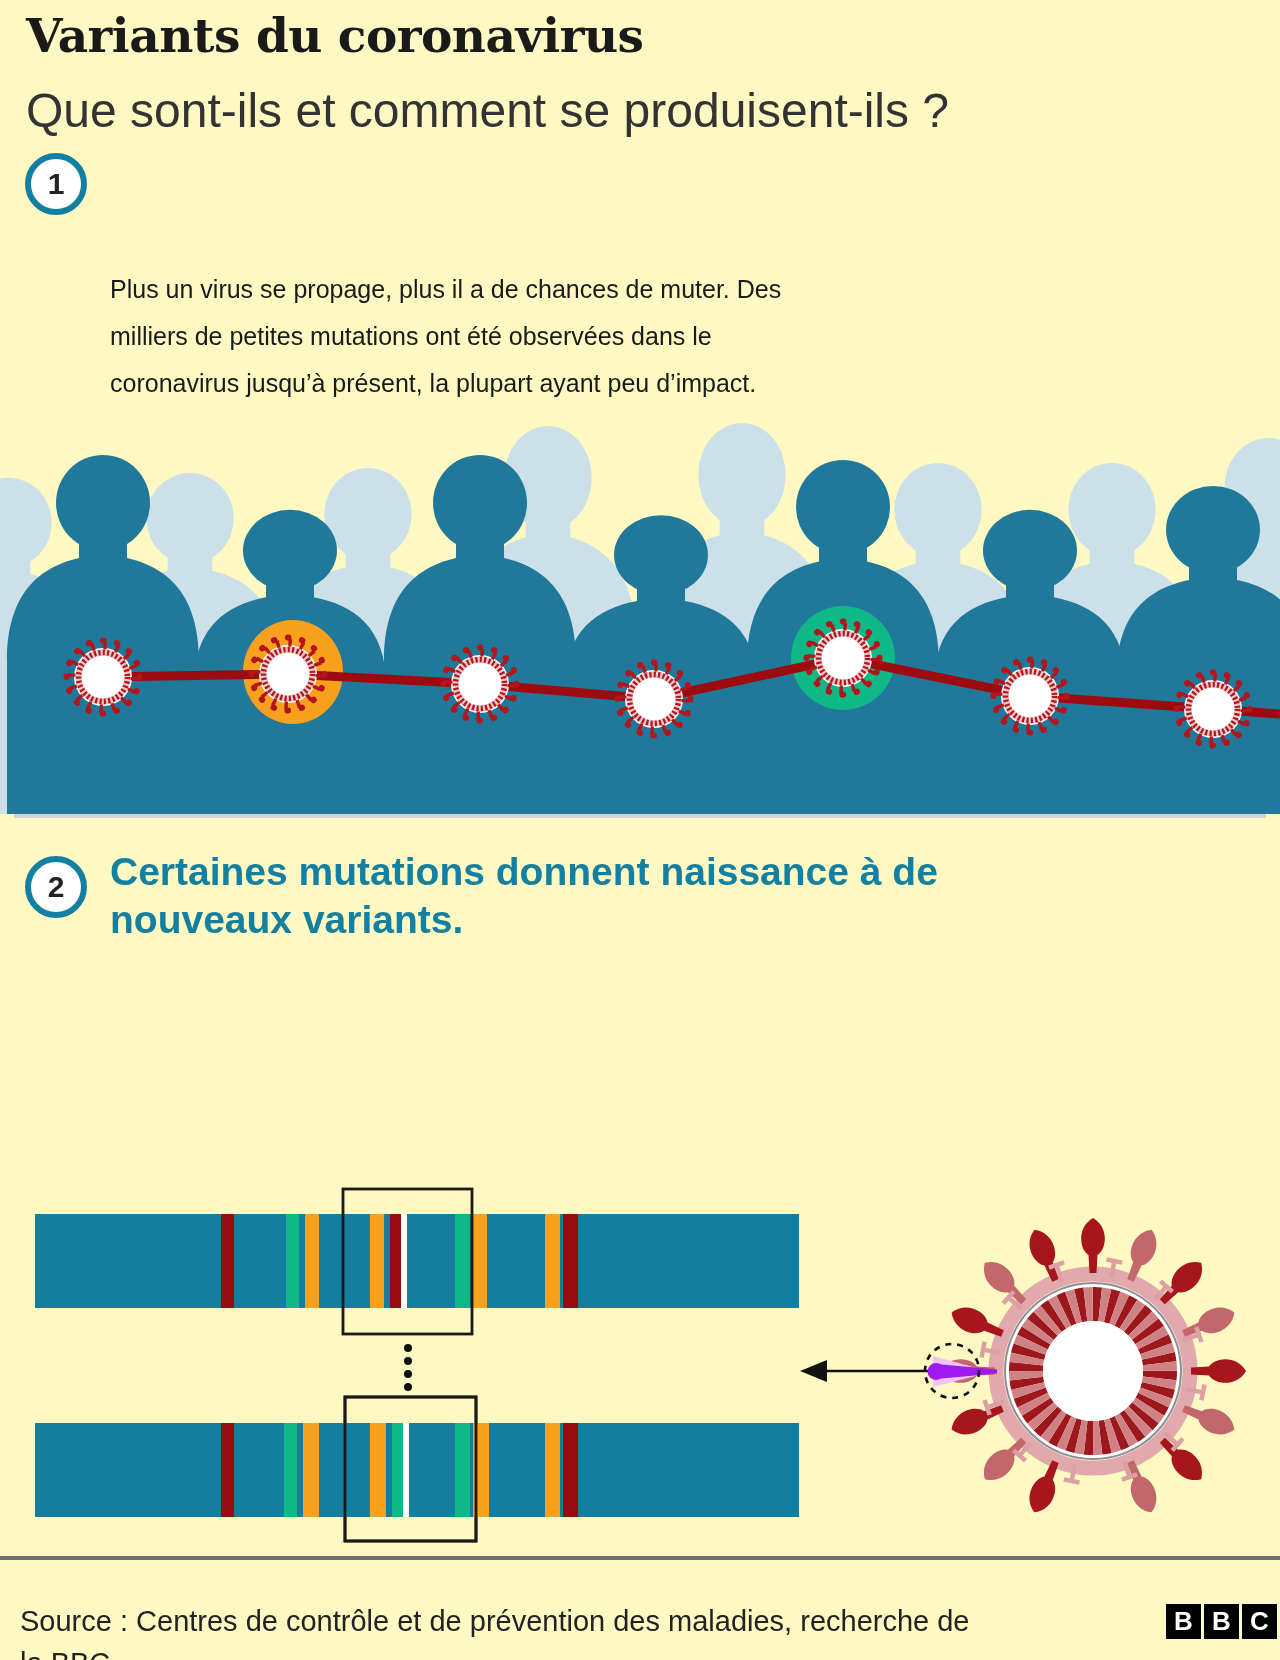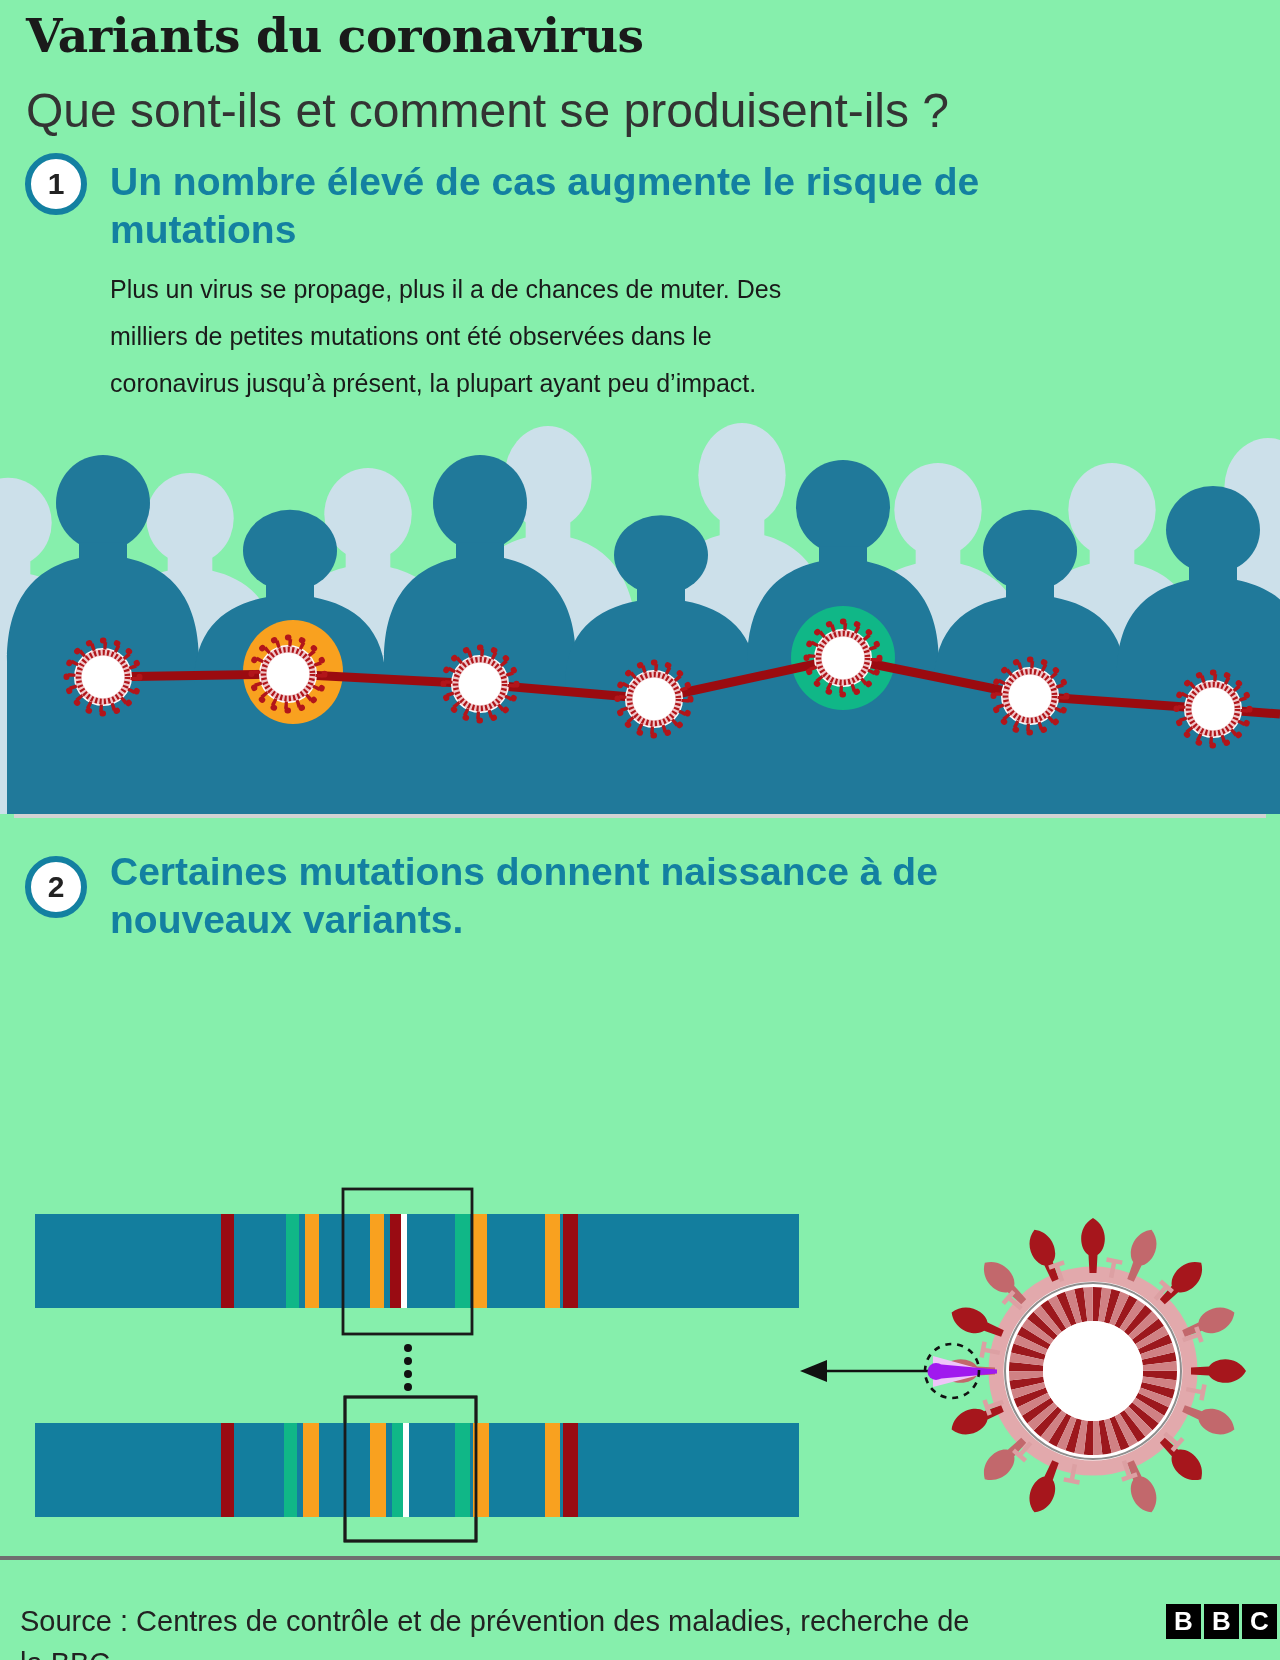--- a/index.html
+++ b/index.html
@@ -1,16 +1,16 @@
 <!DOCTYPE html>
 <html style="--c-teal_heading: #1380A1; --c-text_dark: #1a1a1a; --c-figure_dark: #20799A; --c-figure_light: #CCE0EA; --c-baseline_gray: #D3D3D3; --c-orange: #F9A11F; --c-green: #10B787; --c-dark_red: #990B12; --c-line_red: #9B0B10; --c-bar_teal: #137E9E; --c-virus_red: #B2151A; --c-virus_zigzag: #B0161B; --c-virus_pale: #EFC6C9; --c-membrane_pink: #E2A9AC; --c-spike_dark: #A6161C; --c-spike_light: #C2686C; --c-peg_pink: #DCA0A3; --c-coil_dark: #9C181D; --c-coil_light: #D08184; --c-purple: #A019EE; --c-purple_pale: #EFC5F8; --c-divider_gray: #6F6F6F;"><head>
 <meta charset="utf-8">
 <style>
   html,body{margin:0;padding:0;background:#fff;}
-  .page{position:relative;width:1280px;height:1660px;background:#86efac;overflow:hidden;
+  .page{position:relative;width:1280px;height:1660px;background:#fef9c3;overflow:hidden;
         font-family:"Liberation Sans",sans-serif;color:var(--c-text_dark,#1a1a1a);}
   .abs{position:absolute;}
   .pre{white-space:pre-line;}
   .title{left:26px;top:8px;font-family:"DejaVu Serif",serif;font-weight:700;
          font-size:47px;line-height:1.2;color:#1a1a1a;letter-spacing:-0.5px;}
   .subtitle{left:26px;top:82px;font-size:48px;color:#333;line-height:1.2;}
   .badge{width:50px;height:50px;border:6px solid var(--c-teal_heading,#1380A1);border-radius:50%;
          display:flex;align-items:center;justify-content:center;background:#fff;
          font-weight:700;font-size:30px;color:#222;}
   .heading{font-size:39px;font-weight:700;color:var(--c-teal_heading,#1380A1);line-height:48px;}
@@ -26,22 +26,20 @@
 <body>
 
 <div class="page">
 
   <div class="abs title">Variants du coronavirus</div>
   <div class="abs subtitle">Que sont-ils et comment se produisent-ils ?</div>
 
   <div class="abs badge" style="left:25px;top:153px;">
     <span>1</span>
   </div>
-  <div class="abs heading pre" style="left:110px;top:158px;width:1100px;">Un nombre élevé de cas augmente le risque de
-mutations</div>
   <div class="abs body-text pre" style="left:110px;top:266px;width:1120px;">Plus un virus se propage, plus il a de chances de muter. Des
 milliers de petites mutations ont été observées dans le
 coronavirus jusqu’à présent, la plupart ayant peu d’impact.</div>
 
   <svg class="abs" style="left:0;top:418px;" width="1280" height="400" viewBox="0 0 1280 400">
     <defs>
       <g id="person">
         <circle cx="0" cy="-305" r="47"></circle>
         <path d="M-96 0 L-96 -150 C-96 -216 -64 -242 -24 -251 L-24 -266 L24 -266 L24 -251 C64 -242 96 -216 96 -150 L96 0 Z"></path>
       </g>

